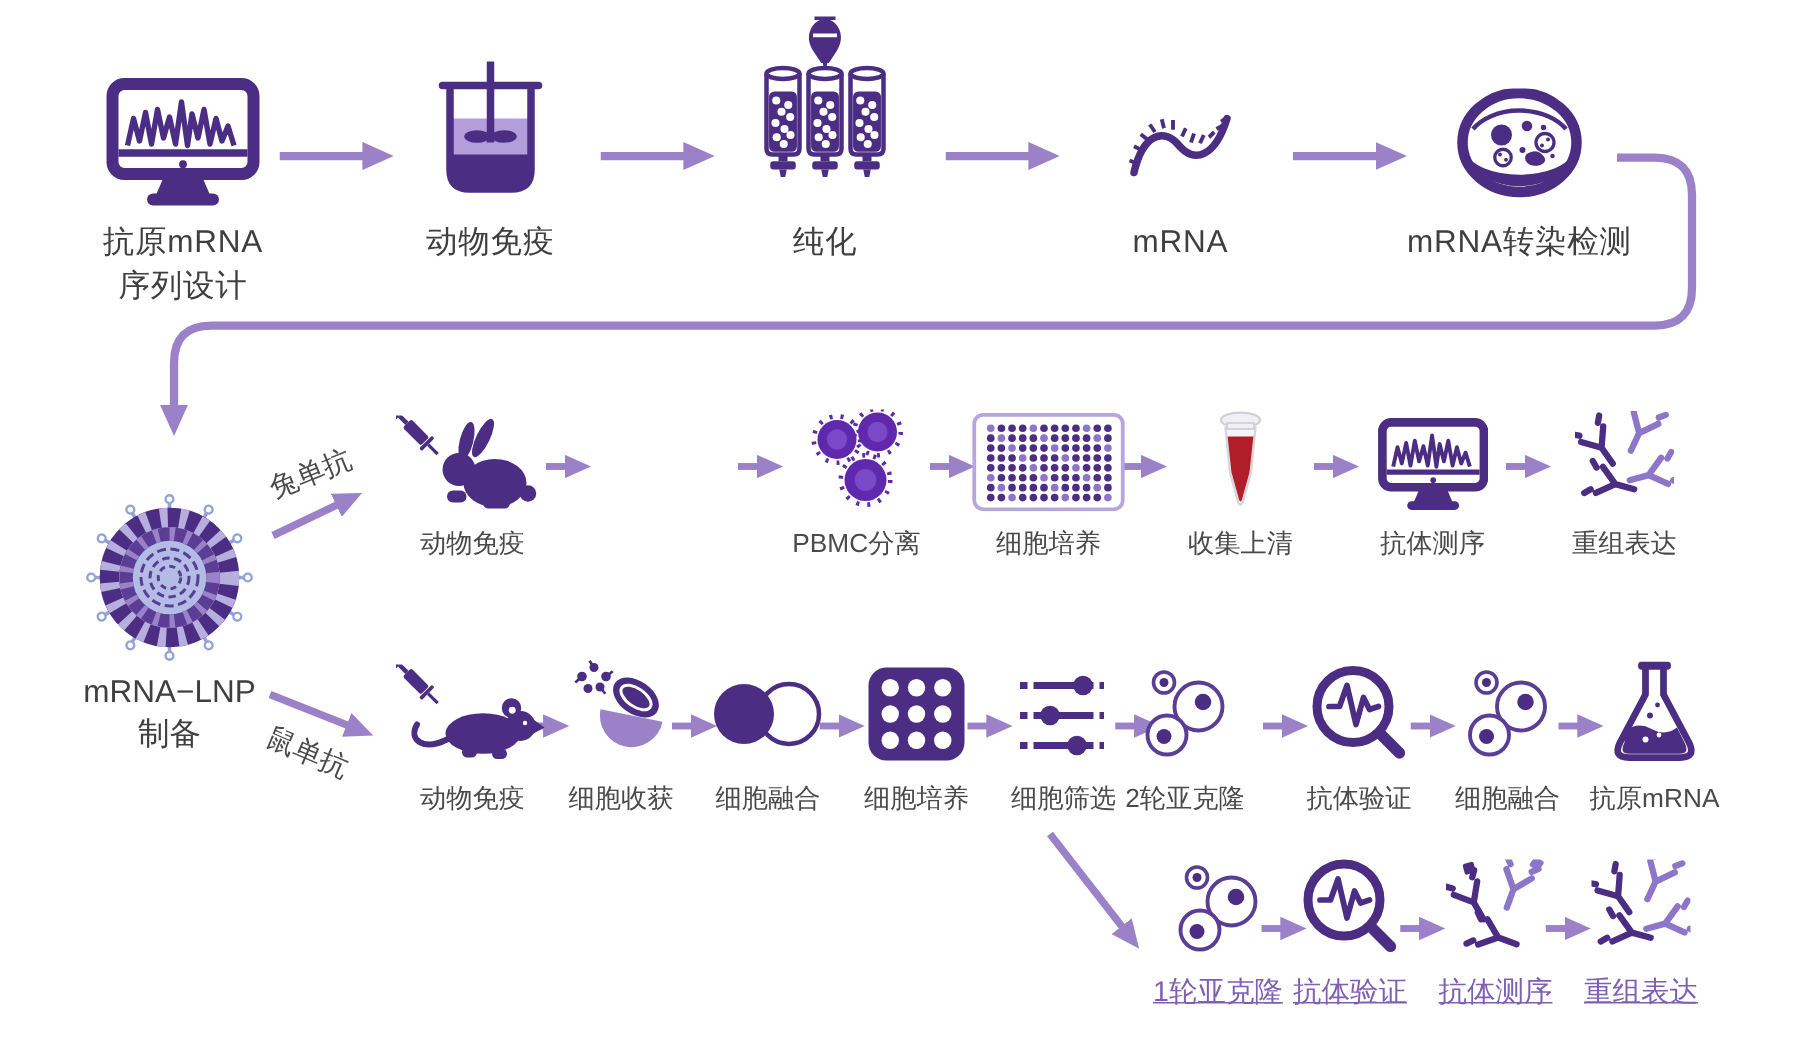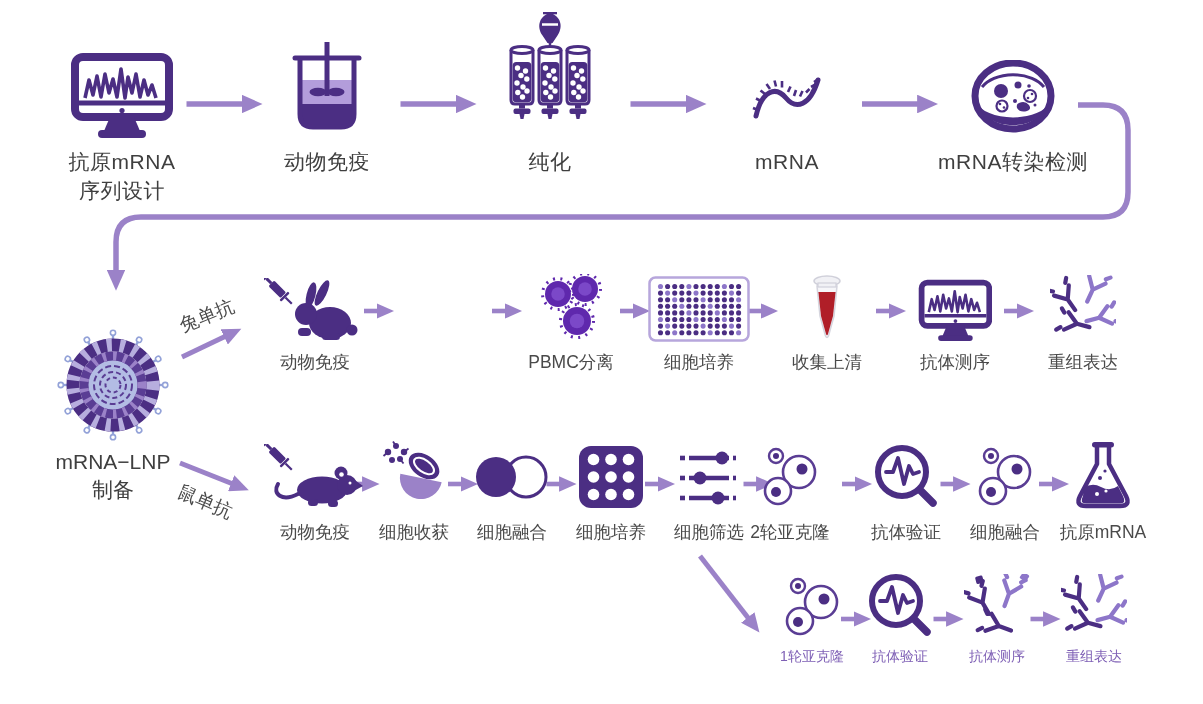--- a/index.html
+++ b/index.html
@@ -4,21 +4,21 @@
 <style>
   html,body{margin:0;padding:0;background:#ffffff;}
   .stage{position:relative;width:1203px;height:704px;background:#fff;overflow:hidden;
          font-family:"Liberation Sans","DejaVu Sans",sans-serif;}
   .overlay{position:absolute;left:0;top:0;width:1203px;height:704px;pointer-events:none;}
   .step{position:absolute;width:170px;text-align:center;}
   .icon-box{display:flex;align-items:flex-end;justify-content:center;}
   .lbl{white-space:pre-line;}
   .f1 .lbl{font-size:21px;line-height:29px;color:var(--labelDark);letter-spacing:0.5px;margin-top:3px;}
   .f2 .lbl,.f3 .lbl{font-size:17.5px;color:var(--label);margin-top:4px;}
-  .f4 .lbl{font-size:14px;color:var(--highlight);margin-top:6px;}
+  .f4 .lbl{font-size:19px;color:var(--highlight);margin-top:6px;text-decoration:underline;}
   .lnp{position:absolute;left:33px;top:327px;width:160px;text-align:center;}
   .lnp .lbl{font-size:21px;line-height:28px;color:var(--labelDark);margin-top:3px;}
   .branch-label{position:absolute;font-size:19px;color:var(--label);width:100px;text-align:center;}
   .branch-label.rabbit{left:157px;top:303px;transform:rotate(-22deg);}
   .branch-label.mouse{left:155px;top:489px;transform:rotate(23deg);}
 </style>
 </head>
 <body>
 
 <div class="stage" id="stage" style="--primary: #4b2e83; --primaryLight: #8d76c9; --midPurple: #5a3d94; --arrow: #9b82c8; --labelDark: #3f3f3f; --label: #4a4a4a; --highlight: #7e5fb5; --red: #a81e2c; --red2: #b01e28; --cellPurple: #5f28ad; --cellNucleus: #7b48c8; --lavender: #b3bce4; --lnpSpike: #93a2d8; --lnpPetal: #b7aede; --lightPurple: #b39ddb; --plateStroke: #b7a6dc; --grayTube: #a9a9b4; --tubeOutline: #d0d0da;">

